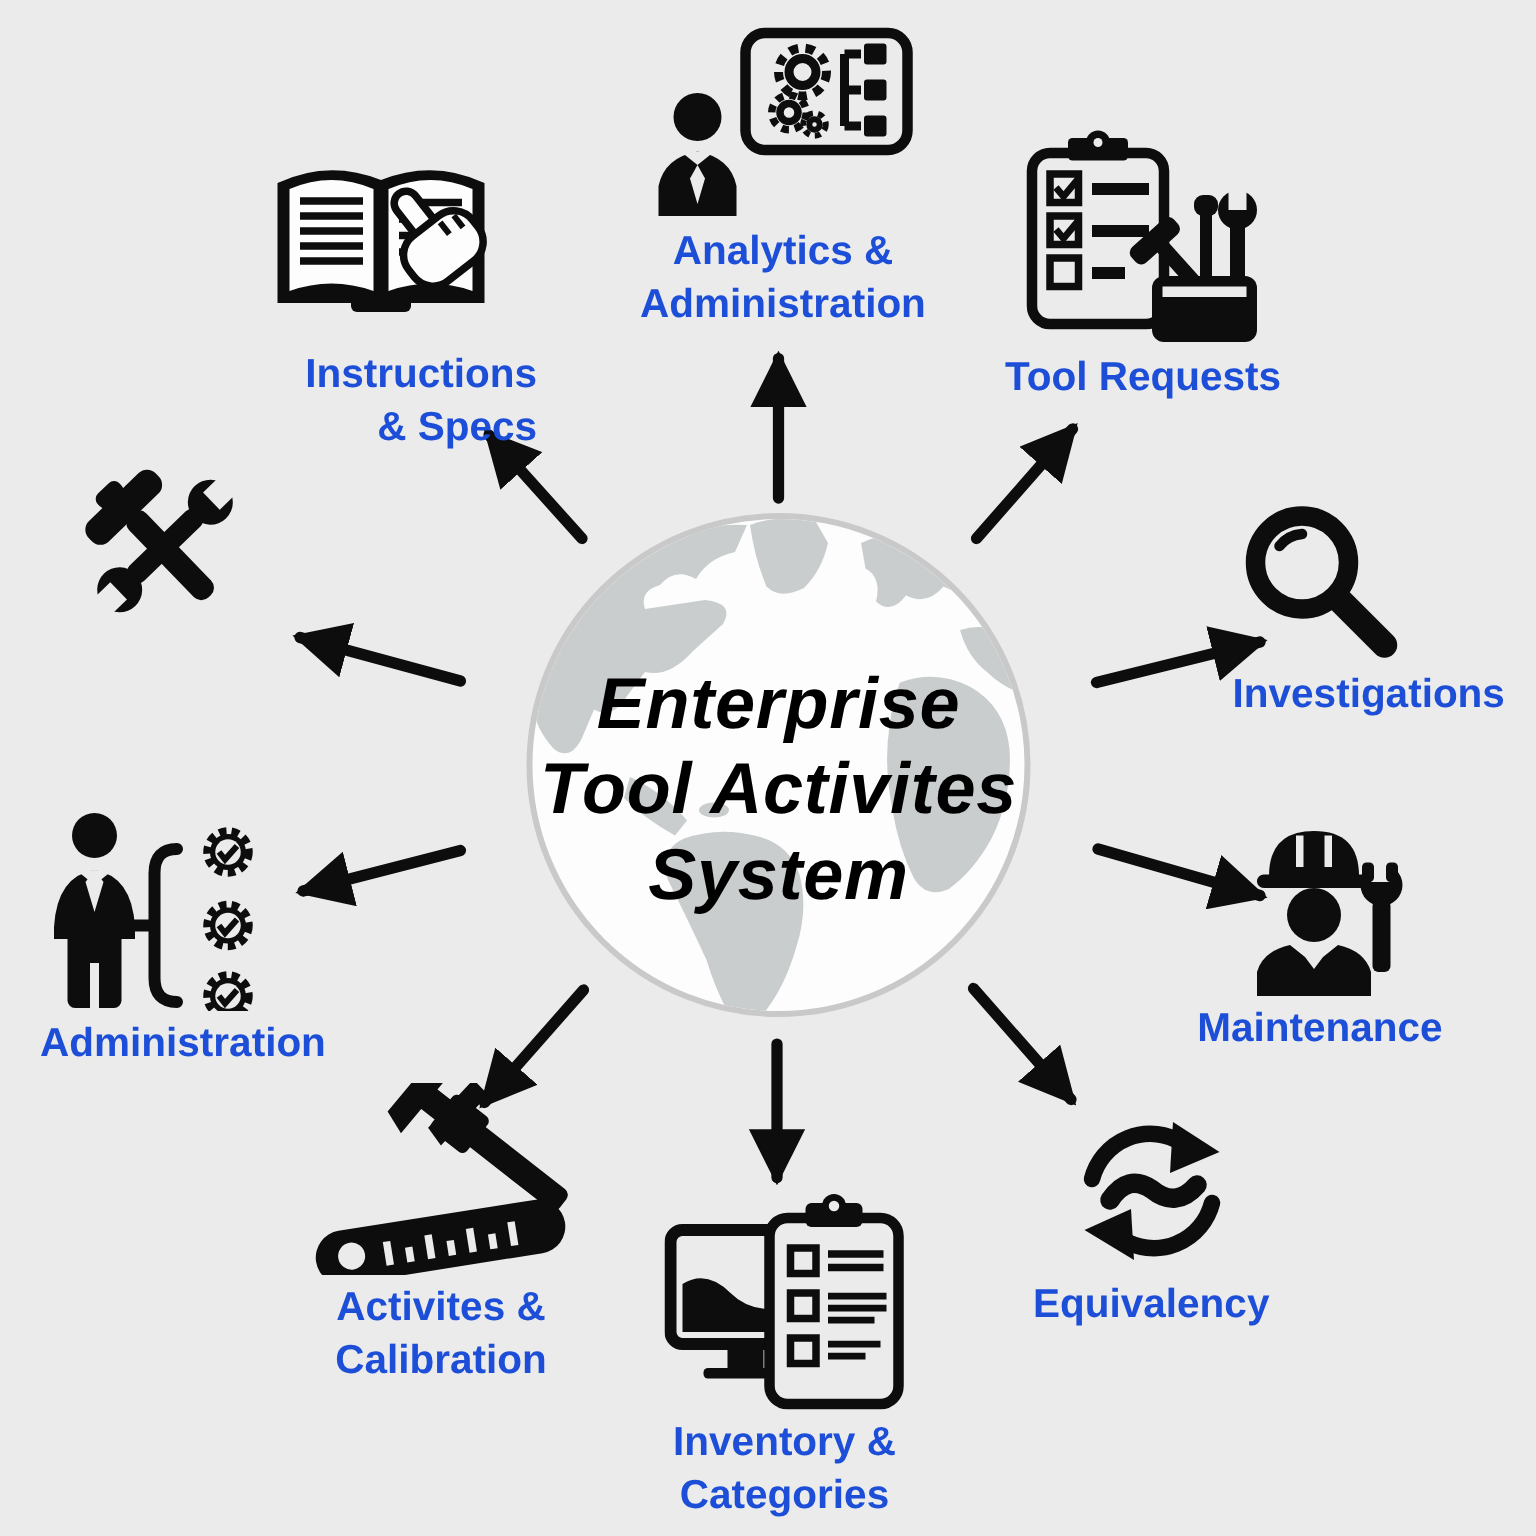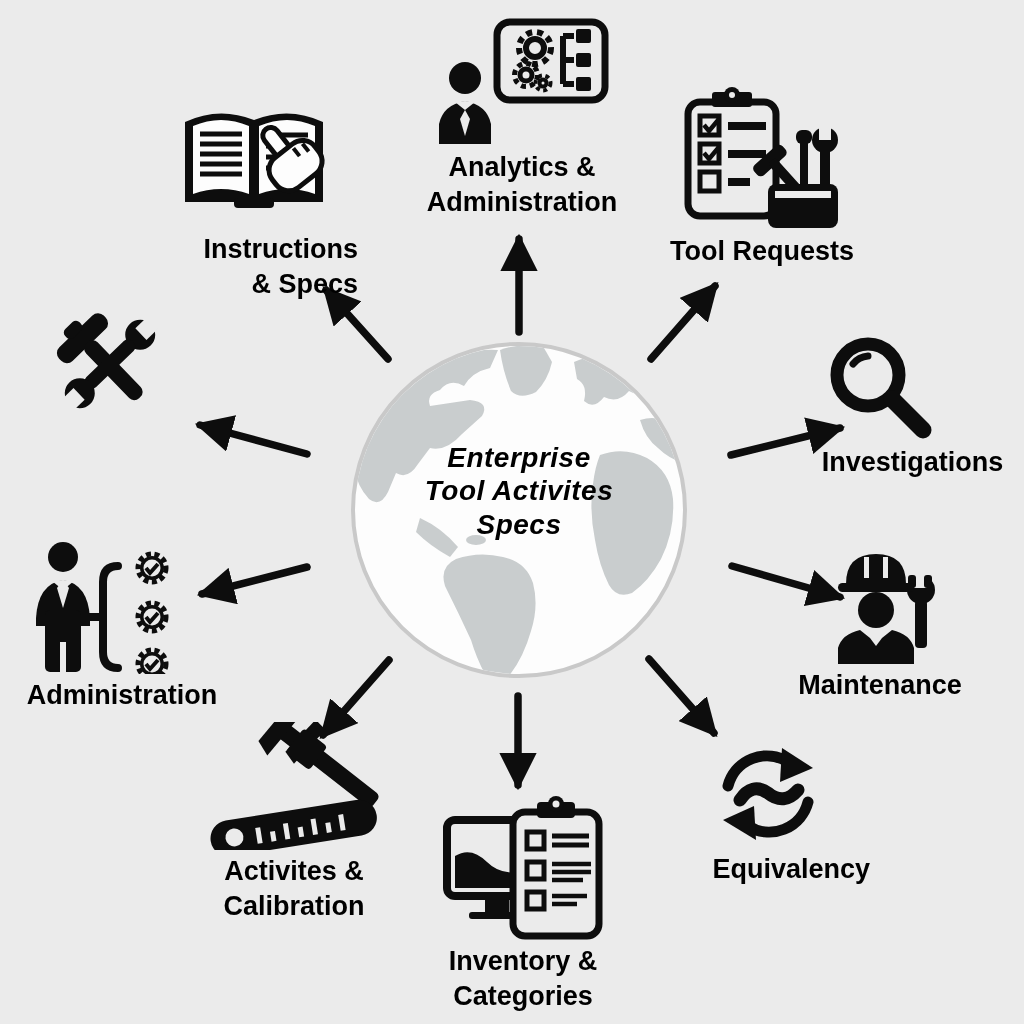--- a/index.html
+++ b/index.html
@@ -6,33 +6,33 @@
   .stage{
     position:relative; width:1024px; height:1024px;
     background:#ebebeb; overflow:hidden;
     font-family:"Liberation Sans", sans-serif;
     color:#141414;
   }
   .overlay{position:absolute; left:0; top:0;}
   .center-title{
     position:absolute; left:339px; top:441px; width:360px;
     text-align:center; font-weight:bold; font-style:italic;
-    font-size:28px; line-height:1.19; color:#000; letter-spacing:.5px;
+    font-size:48px; line-height:1.19; color:#000; letter-spacing:.5px;
   }
   .center-title span{display:block;}
   .node{position:absolute; text-align:center;}
   .node svg{display:block; margin:0 auto;}
-  .label{font-weight:bold; font-size:27px; line-height:1.30; color:#000000;}
+  .label{font-weight:bold; font-size:27px; line-height:1.30; color:#1d4ed8;}
   .label span{display:block;}
   #node-analytics   {left:397px; top:18px;  width:250px;}
   #node-tool-requests{left:652px; top:86px; width:220px;}
   #node-investigations{left:800px; top:333px; width:225px;}
   #node-investigations svg{margin:0 auto 0 22px;}
   #node-maintenance {left:775px; top:542px; width:210px;}
-  #node-equivalency {left:665px; top:740px; width:205px;text-align:right;}
+  #node-equivalency {left:665px; top:740px; width:205px;}
   #node-inventory   {left:408px; top:794px; width:230px;}
   #node-activities  {left:188px; top:722px; width:212px;}
   #node-personnel   {left:22px;  top:540px; width:200px;}
   #node-personnel svg{margin:0 auto 0 8px;}
   #node-tool-control{left:25px;  top:306px; width:190px;}
   #node-tool-control svg{margin:0 auto 0 18px;}
   #node-instructions{left:150px; top:104px; width:208px;text-align:right;}
   .gap4{margin-top:4px;}
 </style>
 </head>
@@ -74,21 +74,21 @@
       <line x1="389" y1="660" x2="323" y2="735"></line>
       <line x1="307" y1="567" x2="202" y2="594"></line>
       <line x1="307" y1="454" x2="200" y2="425"></line>
       <line x1="388" y1="359" x2="326" y2="290"></line>
     </g>
   </svg>
 
   <div class="center-title">
     <span>Enterprise</span>
     <span>Tool Activites</span>
-    <span>Specs</span>
+    <span>System</span>
   </div>
 
   <div class="node" id="node-analytics">
     <svg width="175" height="128" viewBox="0 0 175 128">
       <rect x="62" y="4" width="108" height="78" rx="13" fill="none" stroke="#0d0d0d" stroke-width="7"></rect>
       <circle cx="100" cy="30" r="16" fill="none" stroke="#0d0d0d" stroke-width="6" stroke-dasharray="6 5"></circle>
       <circle cx="100" cy="30" r="9" fill="#ebebeb" stroke="#0d0d0d" stroke-width="6"></circle>
       <circle cx="91" cy="57" r="11.5" fill="none" stroke="#0d0d0d" stroke-width="5" stroke-dasharray="5 4"></circle>
       <circle cx="91" cy="57" r="6" fill="#ebebeb" stroke="#0d0d0d" stroke-width="5"></circle>
       <circle cx="108" cy="65" r="7.5" fill="none" stroke="#0d0d0d" stroke-width="4" stroke-dasharray="4 3.5"></circle>

